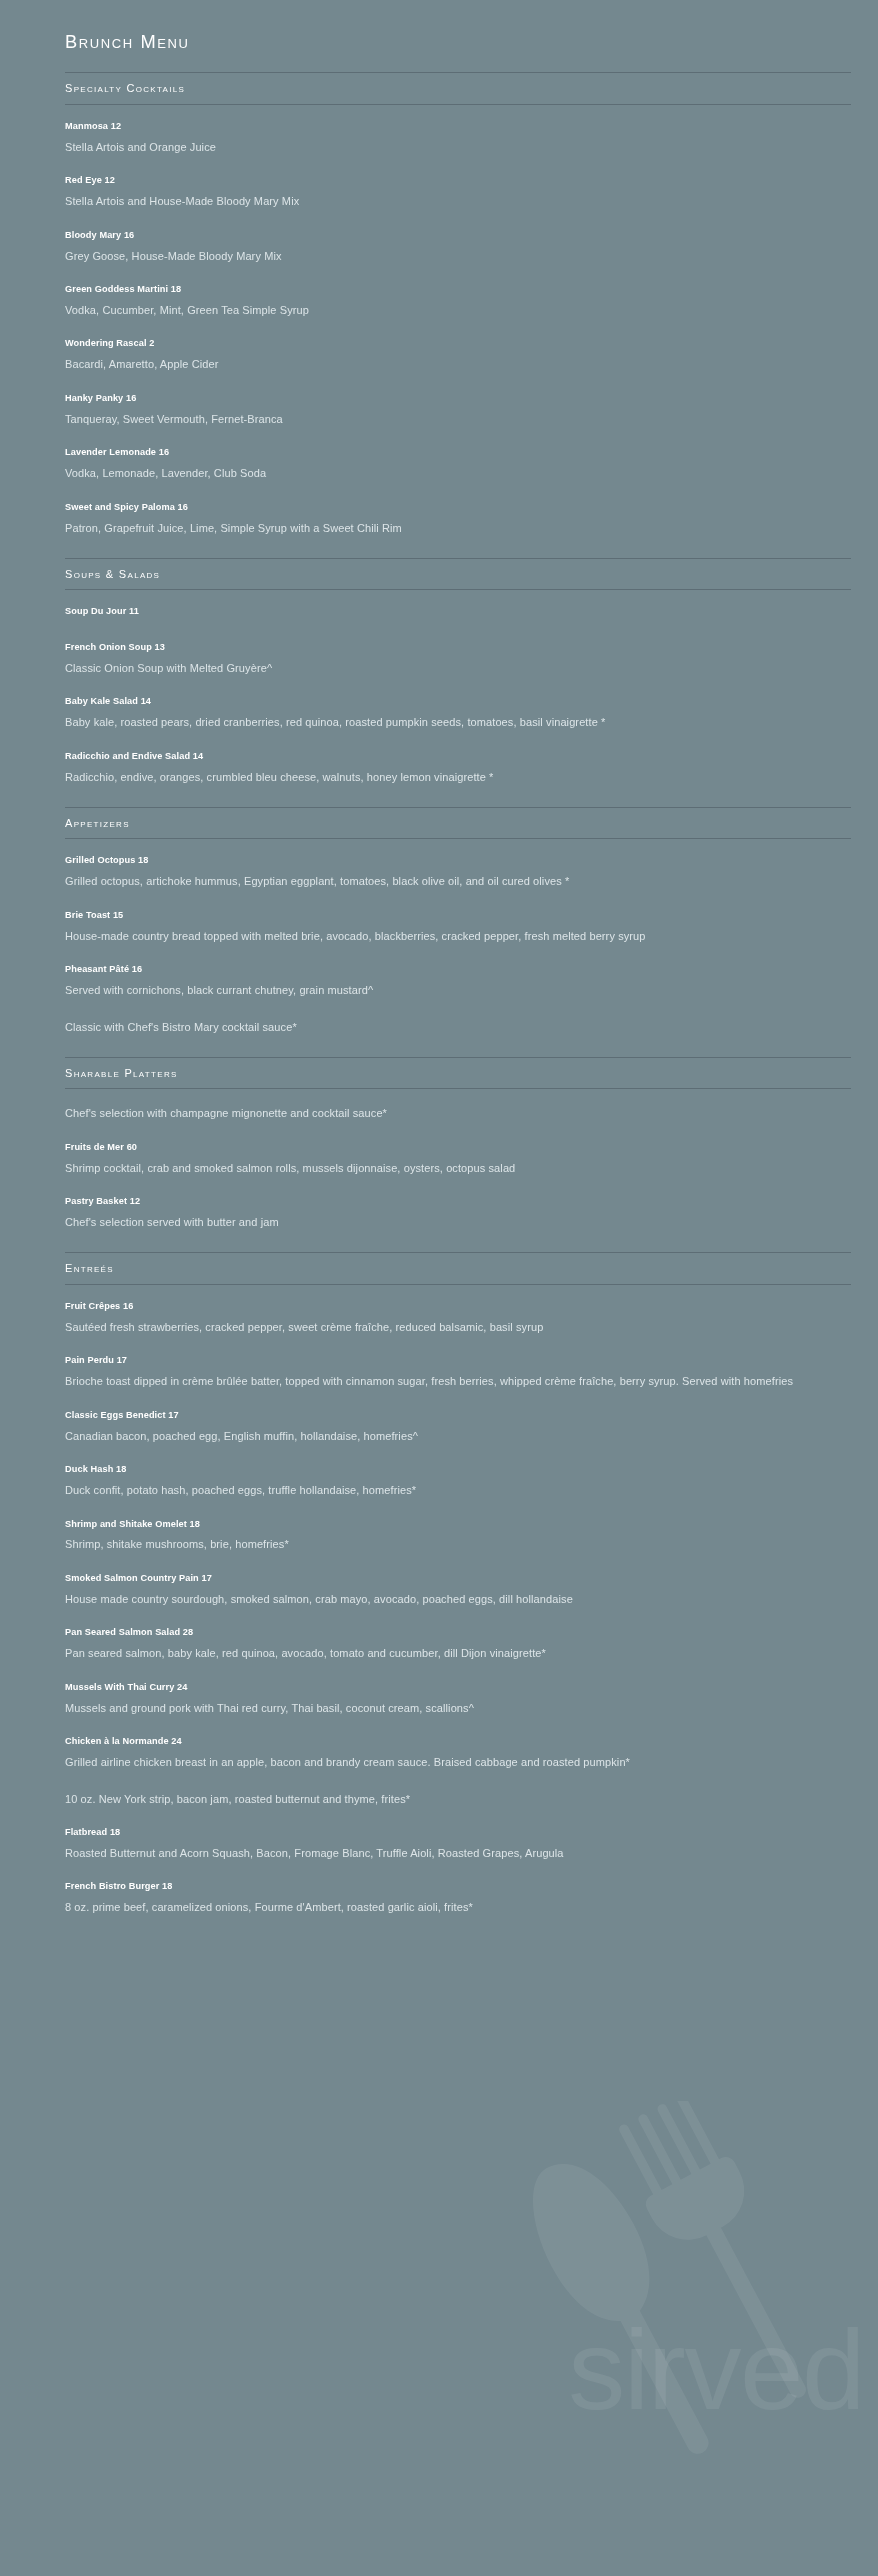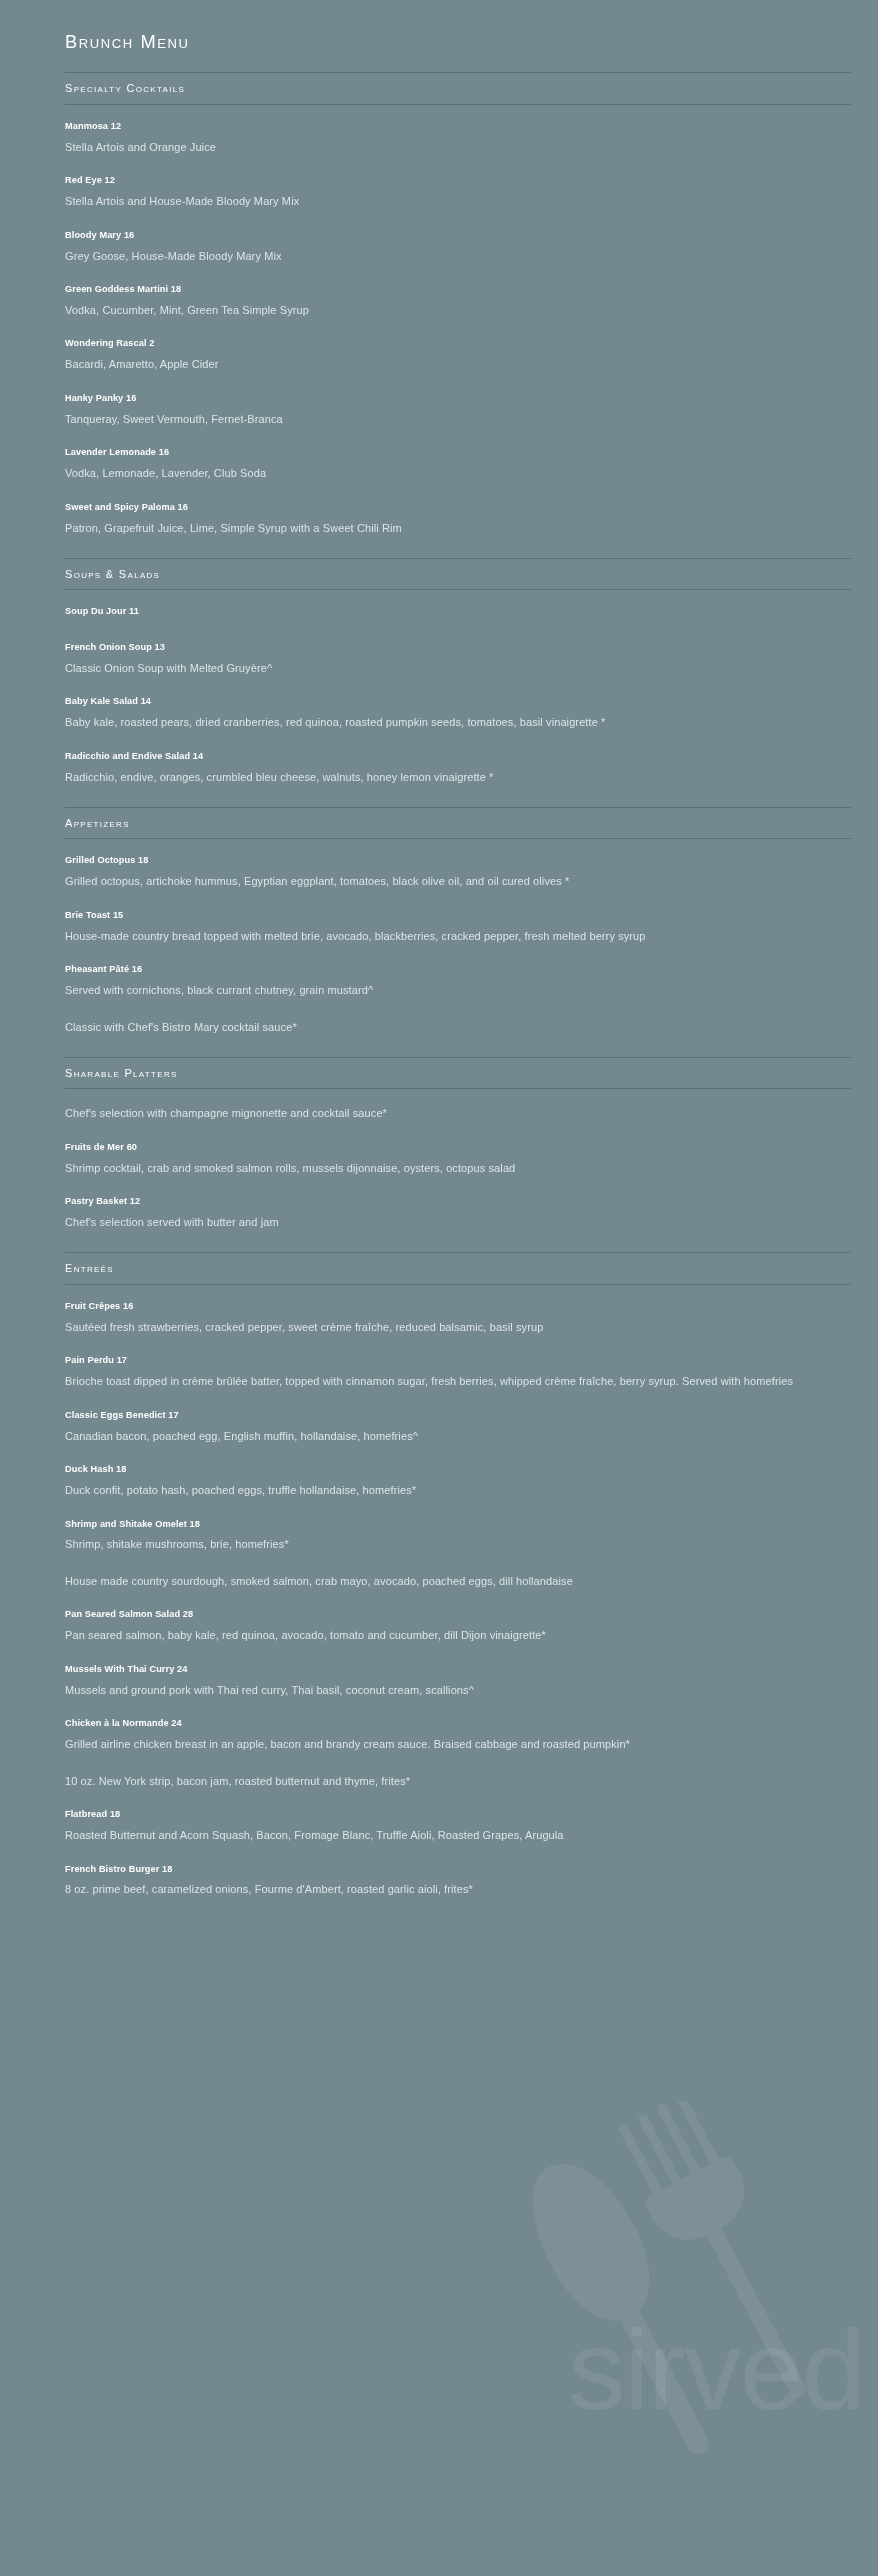--- a/index.html
+++ b/index.html
@@ -262,20 +262,21 @@
             </div>
             <div class="item">
               <div class="item-name">Duck Hash 18</div>
               <div class="item-desc">Duck confit, potato hash, poached eggs, truffle hollandaise, homefries*</div>
             </div>
             <div class="item">
               <div class="item-name">Shrimp and Shitake Omelet 18</div>
               <div class="item-desc">Shrimp, shitake mushrooms, brie, homefries*</div>
             </div>
             <div class="item">
+              <div class="item-name">Smoked Salmon Country Pain 17</div>
               <div class="item-desc">House made country sourdough, smoked salmon, crab mayo, avocado, poached eggs, dill hollandaise</div>
             </div>
             <div class="item">
               <div class="item-name">Pan Seared Salmon Salad 28</div>
               <div class="item-desc">Pan seared salmon, baby kale, red quinoa, avocado, tomato and cucumber, dill Dijon vinaigrette*</div>
             </div>
             <div class="item">
               <div class="item-name">Mussels With Thai Curry 24</div>
               <div class="item-desc">Mussels and ground pork with Thai red curry, Thai basil, coconut cream, scallions^</div>
             </div>

